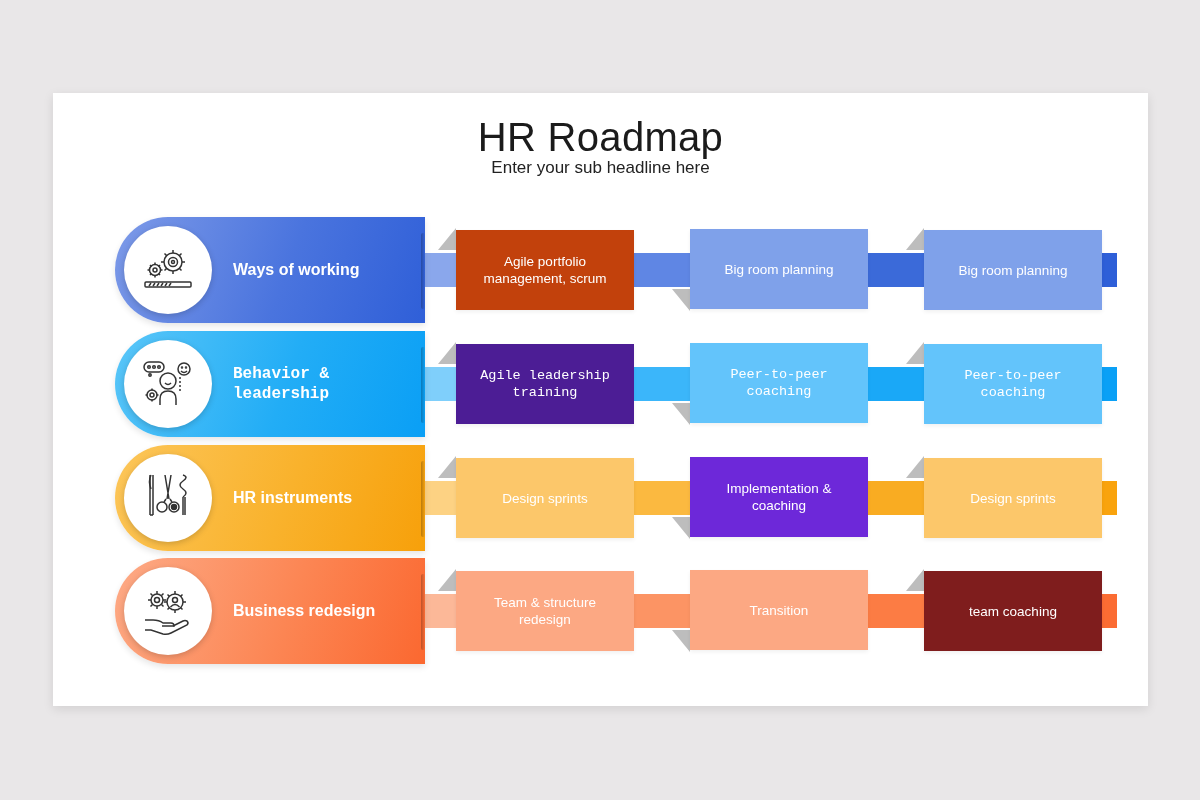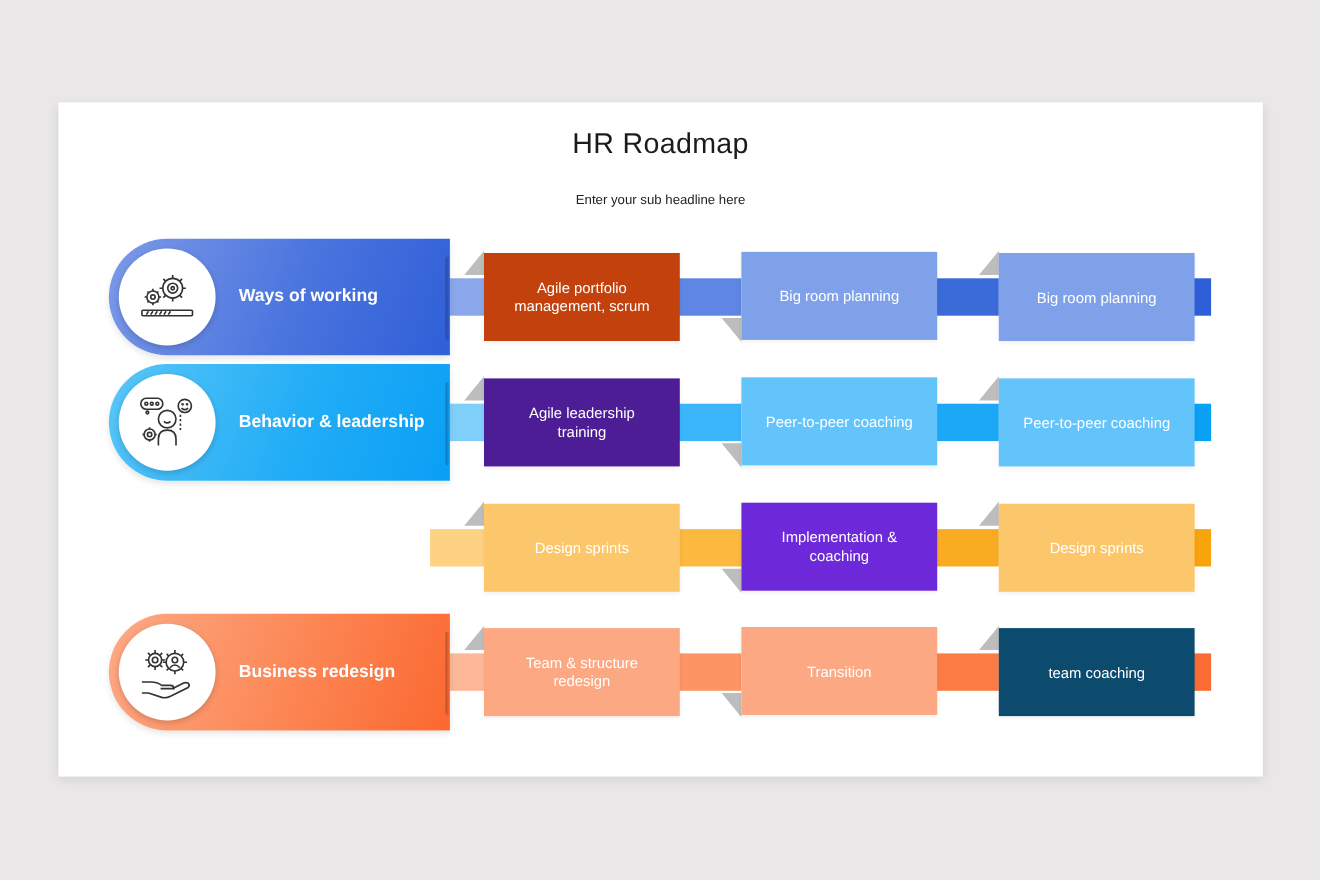--- a/index.html
+++ b/index.html
@@ -9,27 +9,27 @@
     font-family: "Liberation Sans", "DejaVu Sans", sans-serif;
     position: relative;
   }
   .slide {
     position: absolute; left: 53px; top: 93px; width: 1095px; height: 613px;
     background: #ffffff;
     box-shadow: 0 3px 10px rgba(0,0,0,0.10);
   }
   .title {
     position: absolute; left: 0; top: 22px; width: 100%;
-    text-align: center; font-size: 26px; color: #1b1b1b; letter-spacing: 0.3px;
+    text-align: center; font-size: 40px; color: #1b1b1b; letter-spacing: 0.3px;
   }
   .subtitle {
-    position: absolute; left: 0; top: 81px; width: 100%;
-    text-align: center; font-size: 12px; color: #222;
-  }
-  .row { position: absolute; left: 0; width: 1115px; height: 108px; padding-left: 34px; }
+    position: absolute; left: 0; top: 65px; width: 100%;
+    text-align: center; font-size: 17px; color: #222;
+  }
+  .row { position: absolute; left: 16px; width: 1115px; height: 108px; padding-left: 34px; }
 
   .header {
     position: absolute; left: 46px; top: 0; width: 310px; height: 106px;
     border-radius: 53px 0 0 53px;
     box-shadow: 0 3px 6px rgba(0,0,0,0.10);
   }
   .header .circle {
     position: absolute; left: 9px; top: 9px; width: 88px; height: 88px;
     border-radius: 50%; background: #fff;
     box-shadow: 0 2px 6px rgba(0,0,0,0.18);
@@ -112,21 +112,21 @@
         </span>
       </div>
       <div class="label">Ways of working</div>
       <div class="notch"></div>
     </div>
     <div class="box b1" style="background:#c2410c;">Agile portfolio management, scrum</div>
     <div class="box b2" style="background:#7fa1ea;">Big room planning</div>
     <div class="box b3" style="background:#7fa1ea;">Big room planning</div>
   </div>
 
-  <div class="row" style="top:238px;">
+  <div class="row" style="top:238px;font-family:Liberation Mono, monospace;">
     <div class="bar first" style="background:#7fcffb;"></div>
     <div class="bar c1" style="background:#3bb6fa;"></div>
     <div class="bar c2" style="background:#1aa8f7;"></div>
     <div class="bar end" style="background:#0aa0f6;"></div>
     <div class="fold top" style="left:369px;"></div>
     <div class="fold bottom" style="left:603px;"></div>
     <div class="fold top" style="left:837px;"></div>
     <div class="header" style="background:linear-gradient(110deg,#5ac6f8 0%,#22adf6 55%,#0a9ff5 100%);">
       <div class="circle">
         <span>
@@ -159,20 +159,39 @@
   </div>
 
   <div class="row" style="top:352px;">
     <div class="bar first" style="background:#fdd283;"></div>
     <div class="bar c1" style="background:#fbb940;"></div>
     <div class="bar c2" style="background:#f9ac22;"></div>
     <div class="bar end" style="background:#f9a30d;"></div>
     <div class="fold top" style="left:369px;"></div>
     <div class="fold bottom" style="left:603px;"></div>
     <div class="fold top" style="left:837px;"></div>
+    <div class="header" style="background:linear-gradient(110deg,#fcc65a 0%,#f9b22c 55%,#f7a00a 100%);">
+      <div class="circle">
+        <span>
+          <svg width="50" height="54" viewBox="0 0 50 54" fill="none" stroke="#333" stroke-width="1.5">
+            <path d="M7 4v40M10 4v40M7 44h3"></path>
+            <path d="M8 4q-3 6 0 14"></path>
+            <path d="M22 4l4 24M28 4l-4 24"></path>
+            <circle cx="19" cy="36" r="5"></circle>
+              <circle cx="31" cy="36" r="5"></circle>
+            <circle cx="31" cy="36" r="2.5" fill="#333"></circle>
+            <path d="M23 28l-2 3M27 28l2 3"></path>
+            <path d="M40 4q6 2 0 6q-6 4 0 8q6 4 0 8"></path>
+            <path d="M40 26v18M42 26v18"></path>
+          </svg>
+        </span>
+      </div>
+      <div class="label">HR instruments</div>
+      <div class="notch"></div>
+    </div>
     <div class="box b1" style="background:#fcc76a;">Design sprints</div>
     <div class="box b2" style="background:#6d28d9;">Implementation &amp; coaching</div>
     <div class="box b3" style="background:#fcc76a;">Design sprints</div>
   </div>
 
   <div class="row" style="top:465px;">
     <div class="bar first" style="background:#fcb898;"></div>
     <div class="bar c1" style="background:#fc9464;"></div>
     <div class="bar c2" style="background:#fc7c44;"></div>
     <div class="bar end" style="background:#fb6c33;"></div>
@@ -193,15 +212,15 @@
             <path d="M4 34h8q6 0 10 3h8q3 0 3 3h-12"></path>
             <path d="M4 44h6l12 4q4 1 8-1l16-8q2-2 0-4q-2-1-4 0l-10 5"></path>
           </svg>
         </span>
       </div>
       <div class="label">Business redesign</div>
       <div class="notch"></div>
     </div>
     <div class="box b1" style="background:#fca883;">Team &amp; structure redesign</div>
     <div class="box b2" style="background:#fca883;">Transition</div>
-    <div class="box b3" style="background:#0c4a6e;">team coaching</div>
+    <div class="box b3" style="background:#7f1d1d;">team coaching</div>
   </div>
 </div>
 
 </body></html>

